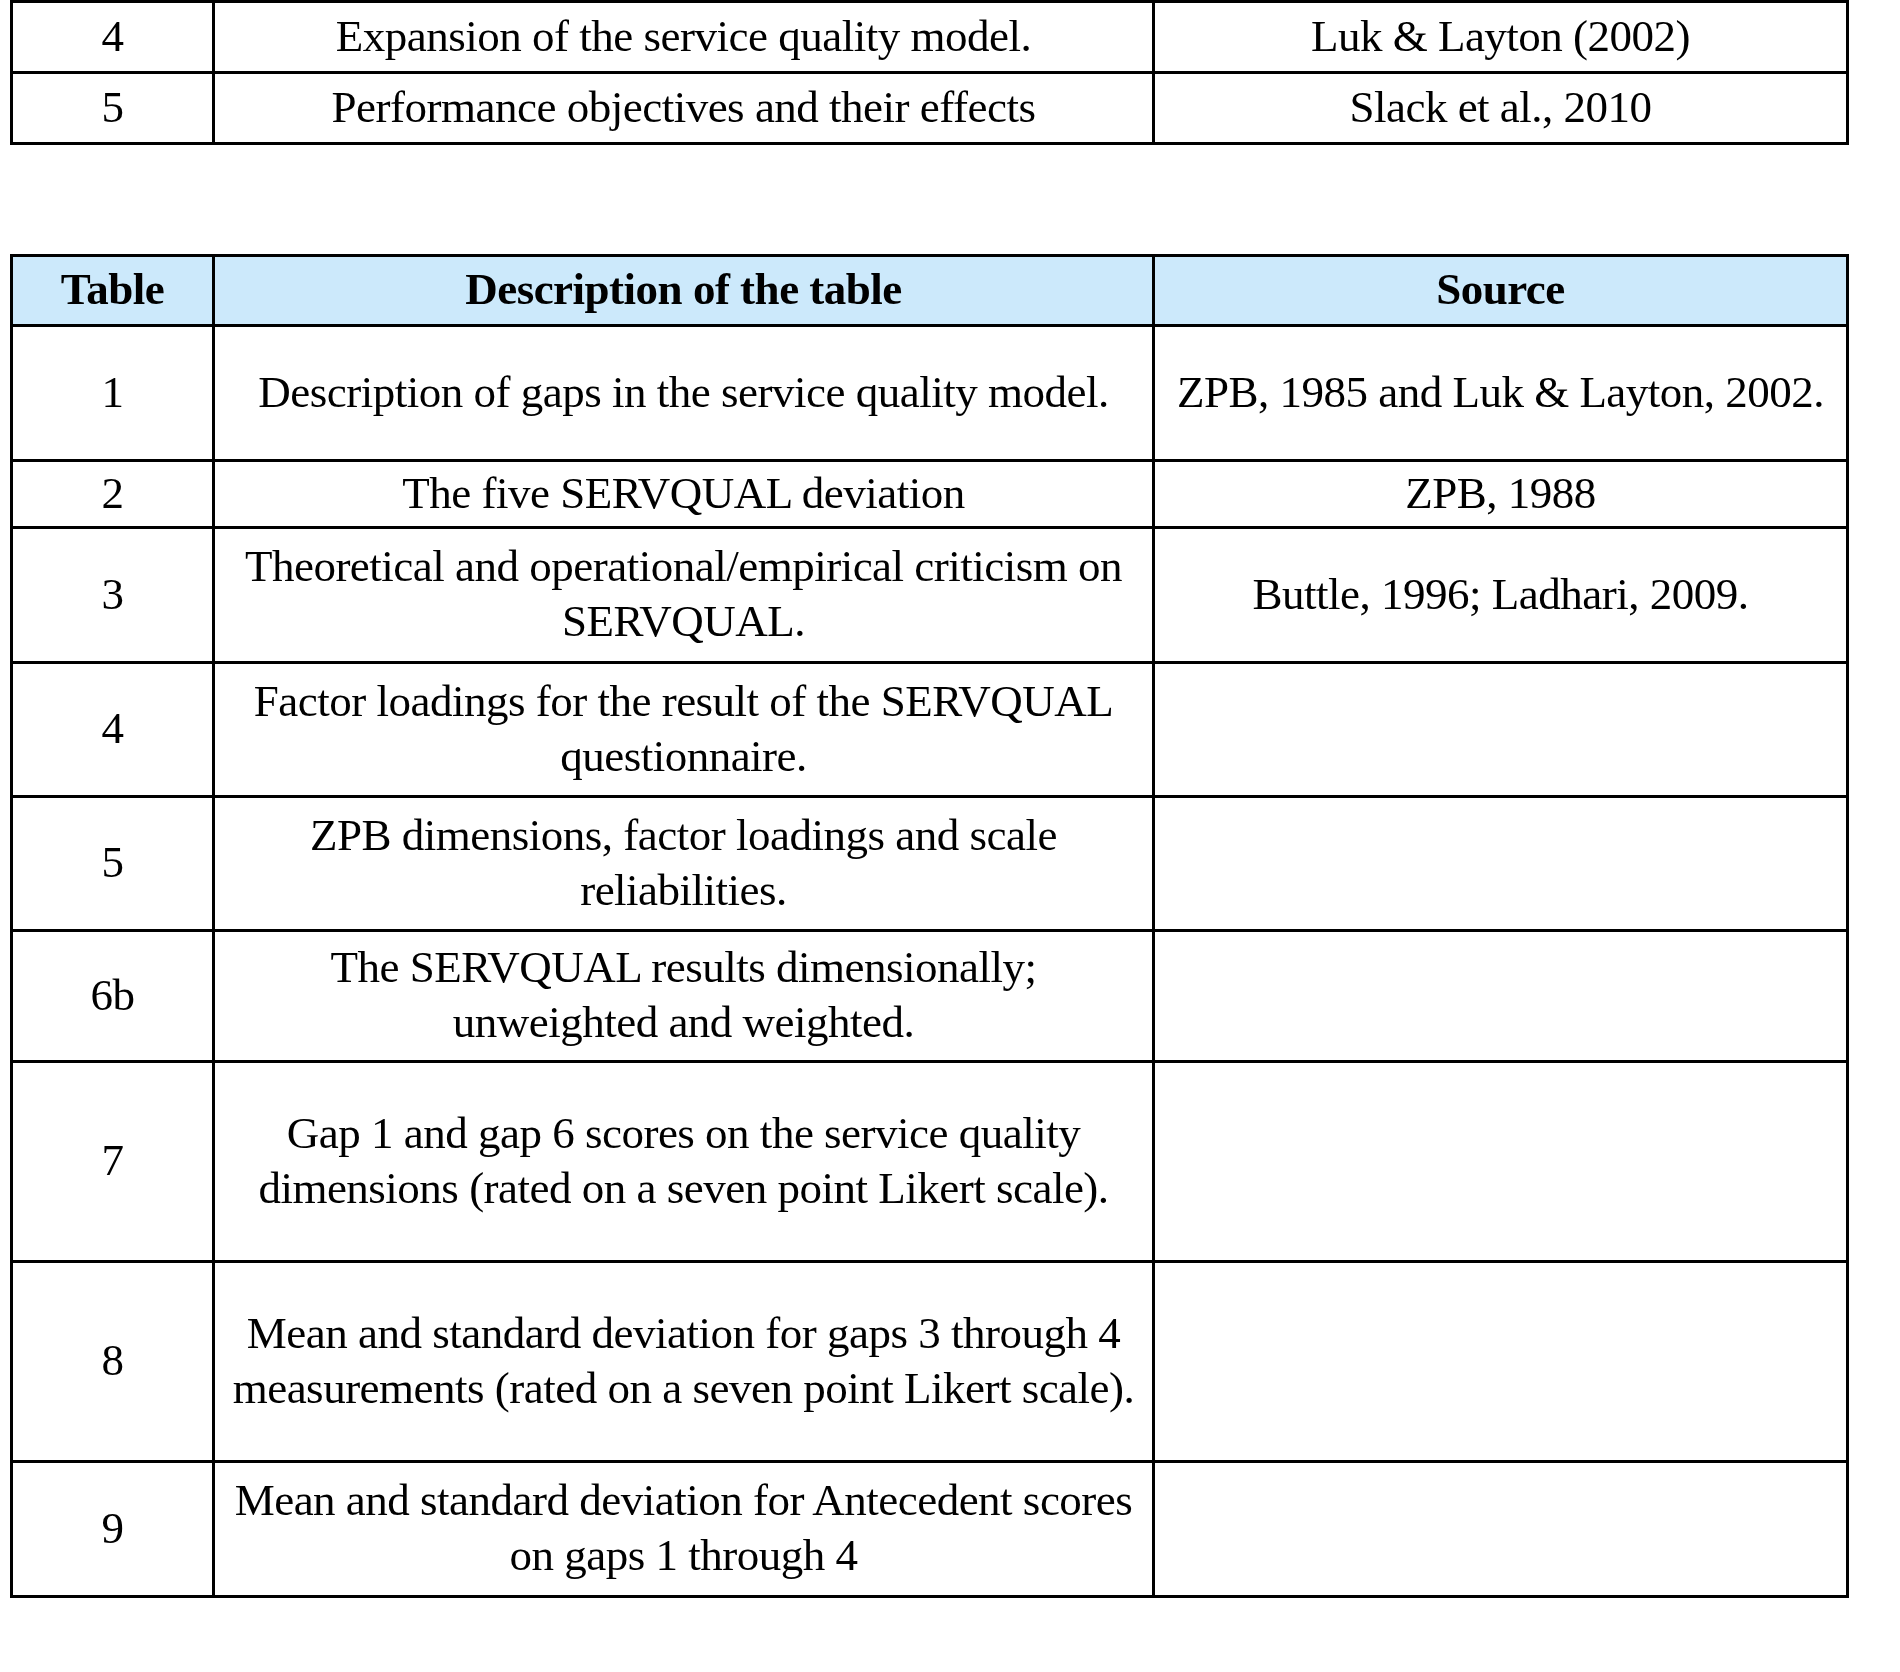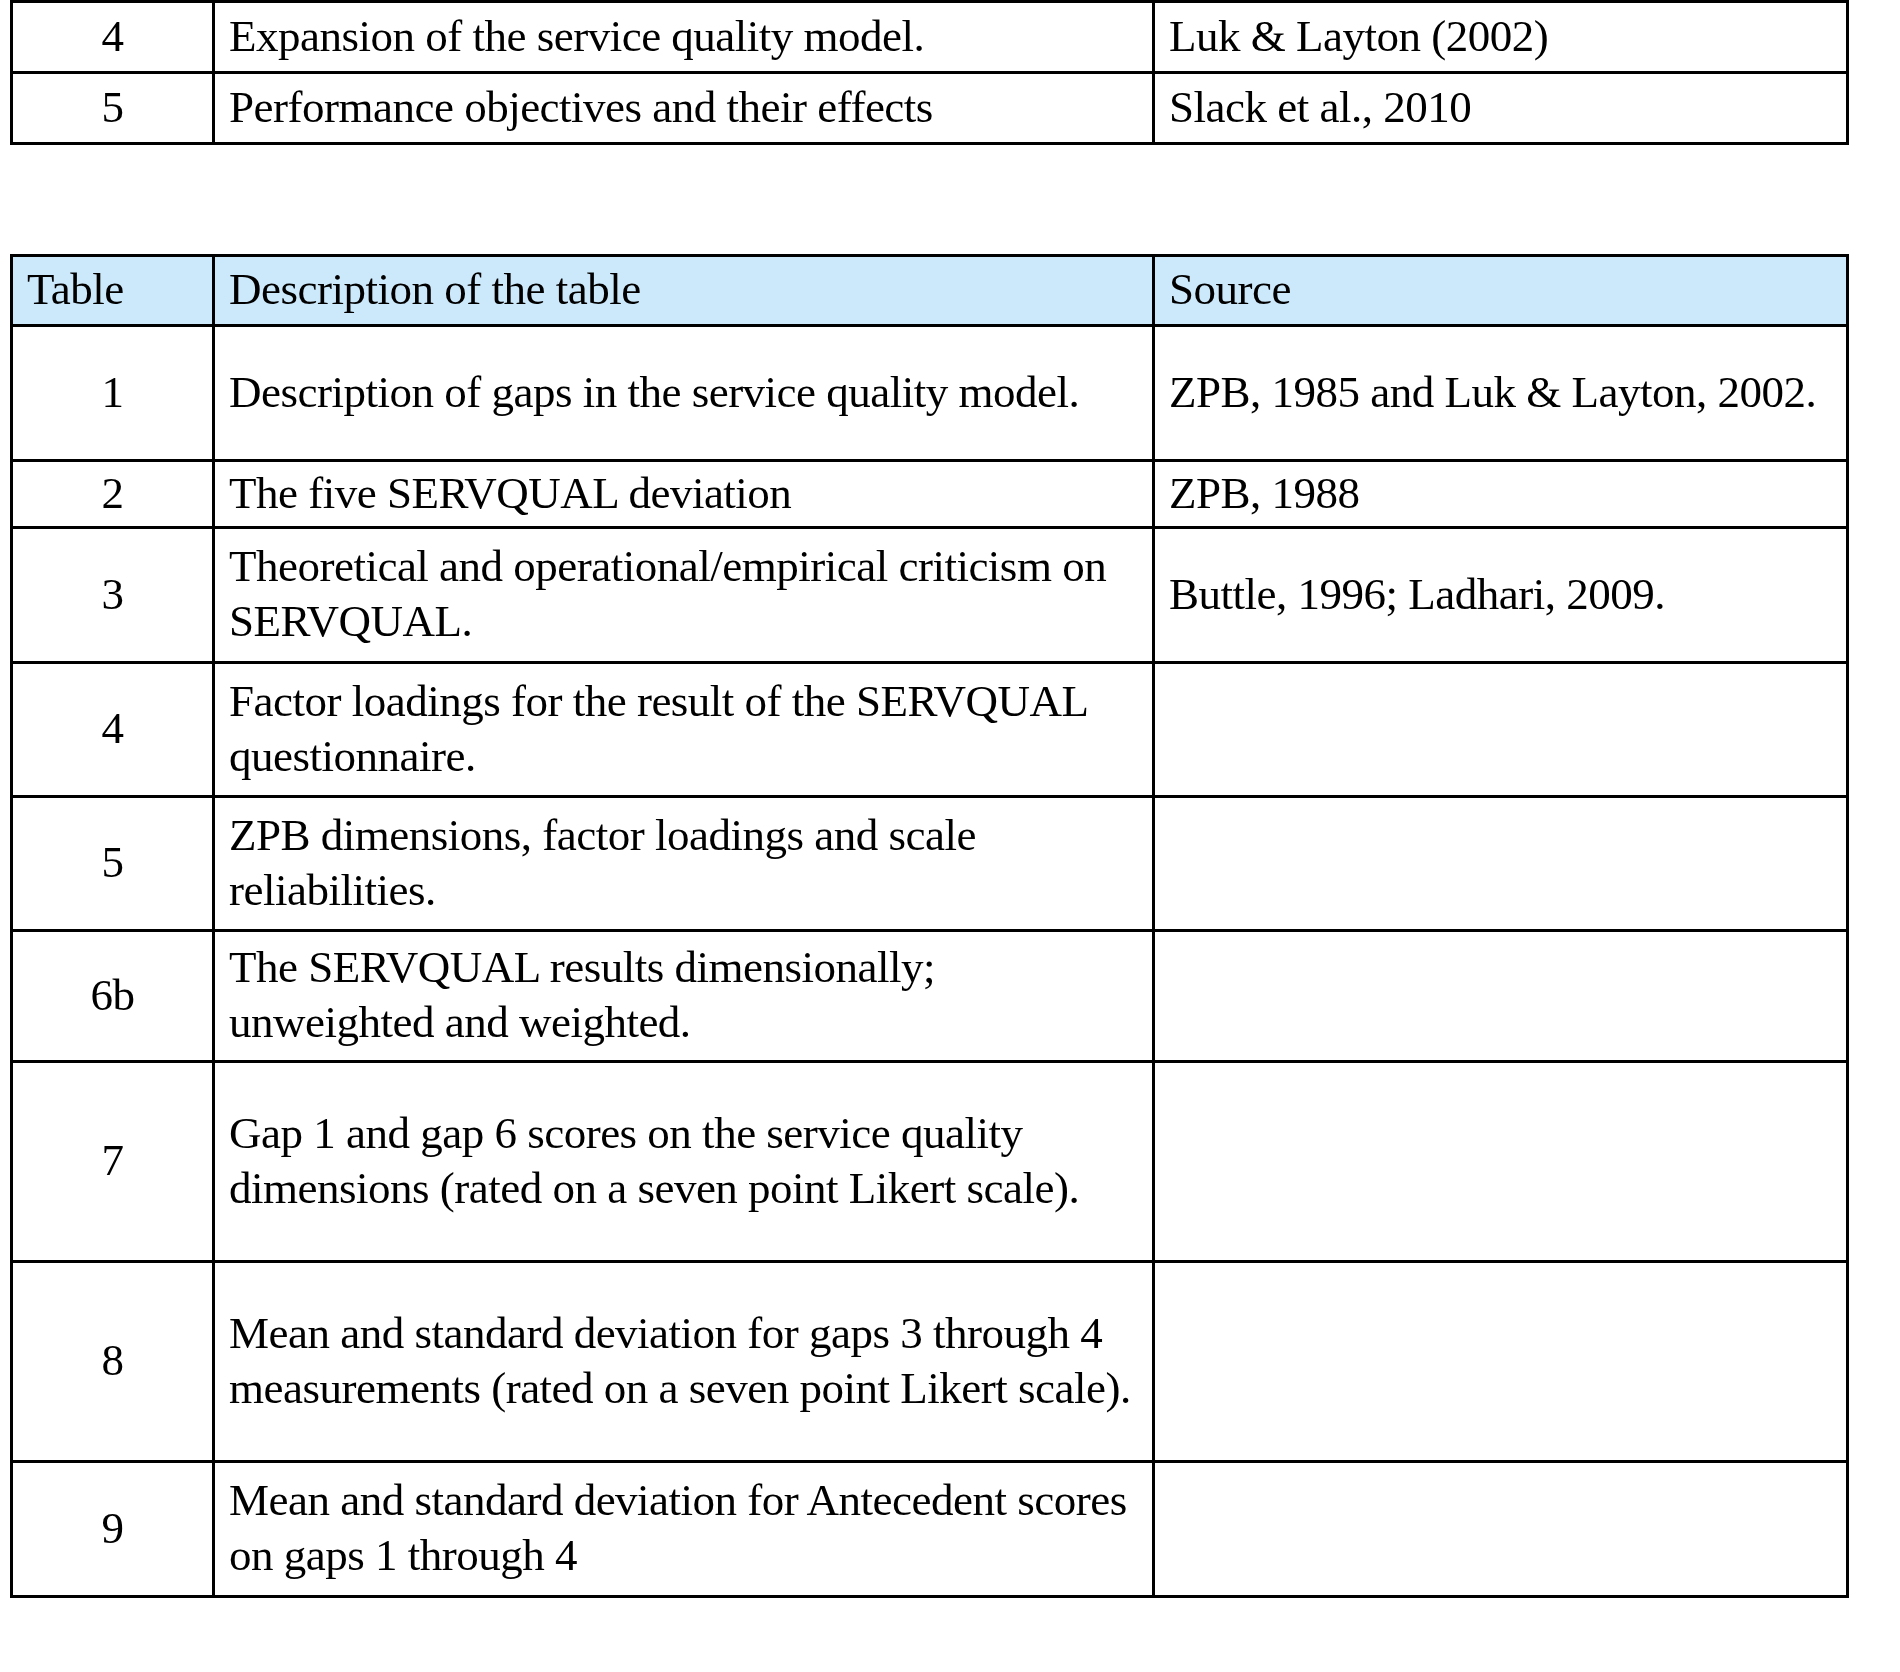--- a/index.html
+++ b/index.html
@@ -1,23 +1,23 @@
 <!DOCTYPE html>
 <html><head>
 <meta charset="utf-8">
 <style>
   html, body { margin:0; padding:0; background:#ffffff; }
   body { width:1900px; height:1672px; position:relative; overflow:hidden;
          font-family:"Liberation Serif","DejaVu Serif",serif; color:#000; }
   table { position:absolute; left:10px; width:1836px; border-collapse:collapse; table-layout:fixed; }
   td, th { border:3px solid #000; font-size:45px; line-height:55px; padding:2px 14px 4px 14px;
-           vertical-align:middle; text-align:left; font-weight:normal; letter-spacing:-0.5px; }
+           vertical-align:middle; text-align:center; font-weight:normal; letter-spacing:-0.5px; }
   col.c1 { width:202px; } col.c2 { width:940px; } col.c3 { width:694px; }
   td.num { text-align:center; padding-left:0; padding-right:0; }
-  th { background:#CCE9FB; font-weight:normal; }
+  th { background:#CCE9FB; font-weight:bold; }
   #t1 { top:0px; }
   #t1 td { height:62px; }
   #t2 { top:254px; }
   #t2 th { height:61px; }
 </style>
 </head>
 <body>
 
 <table id="t1">
   <colgroup>

